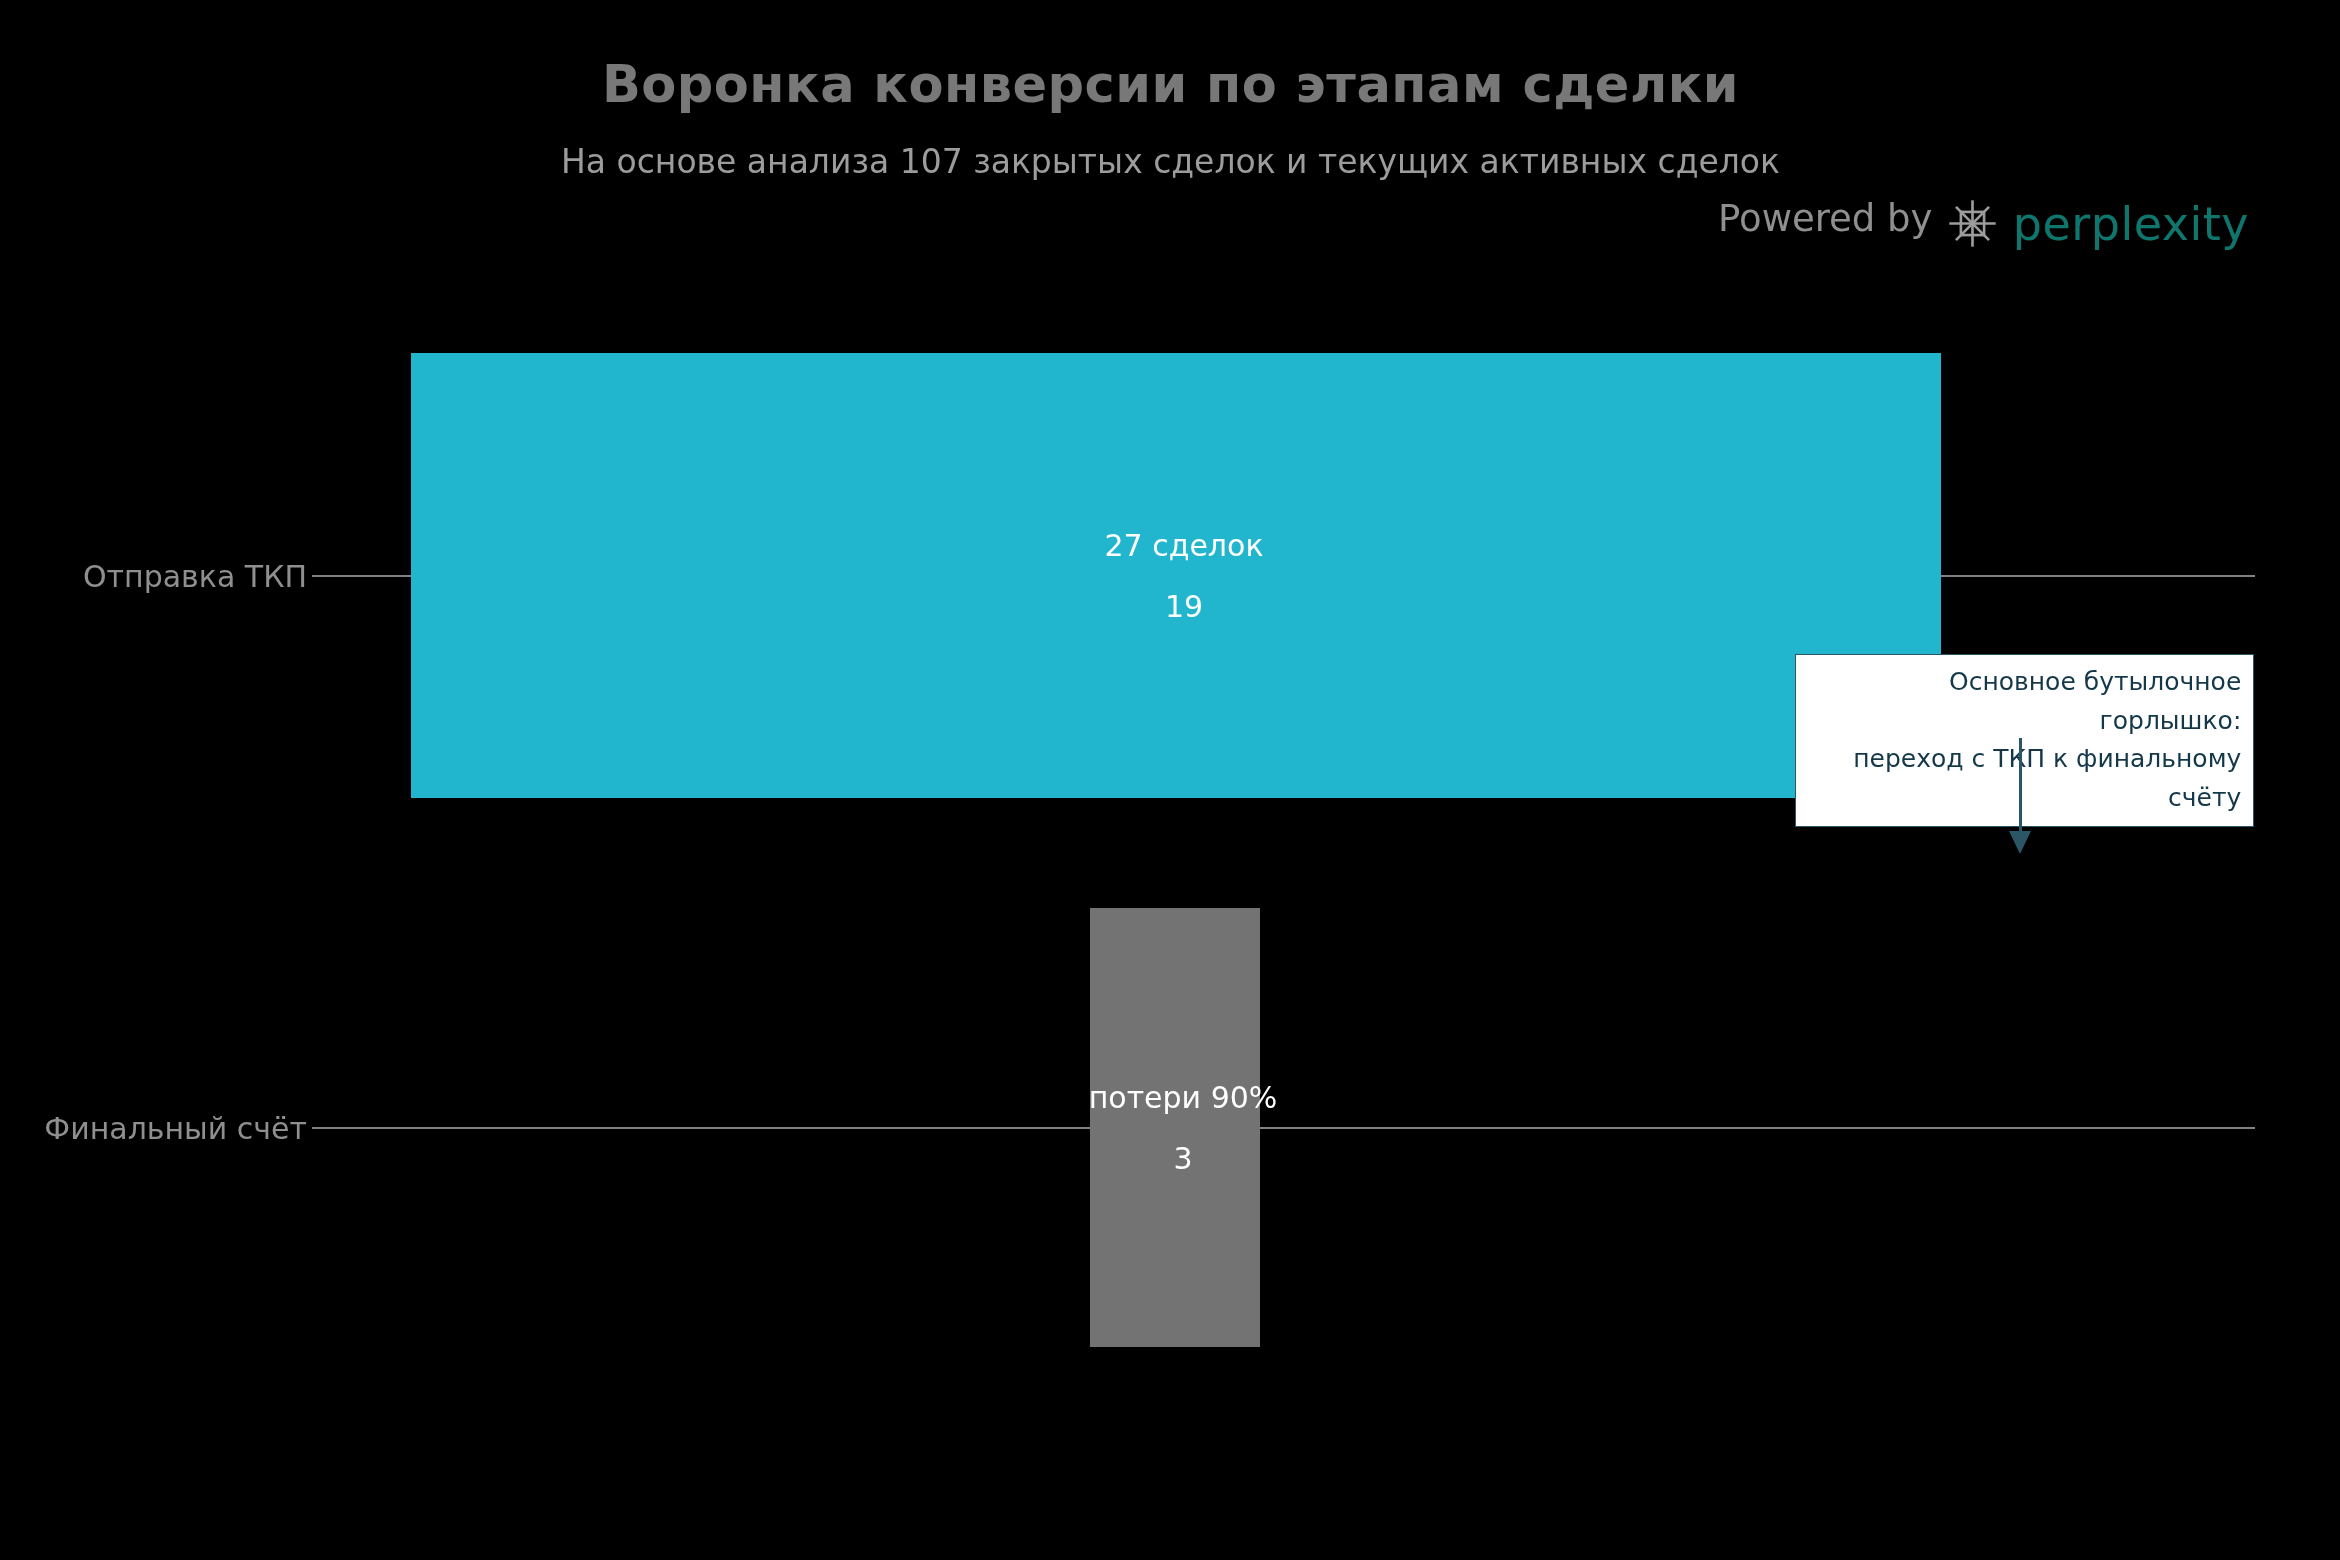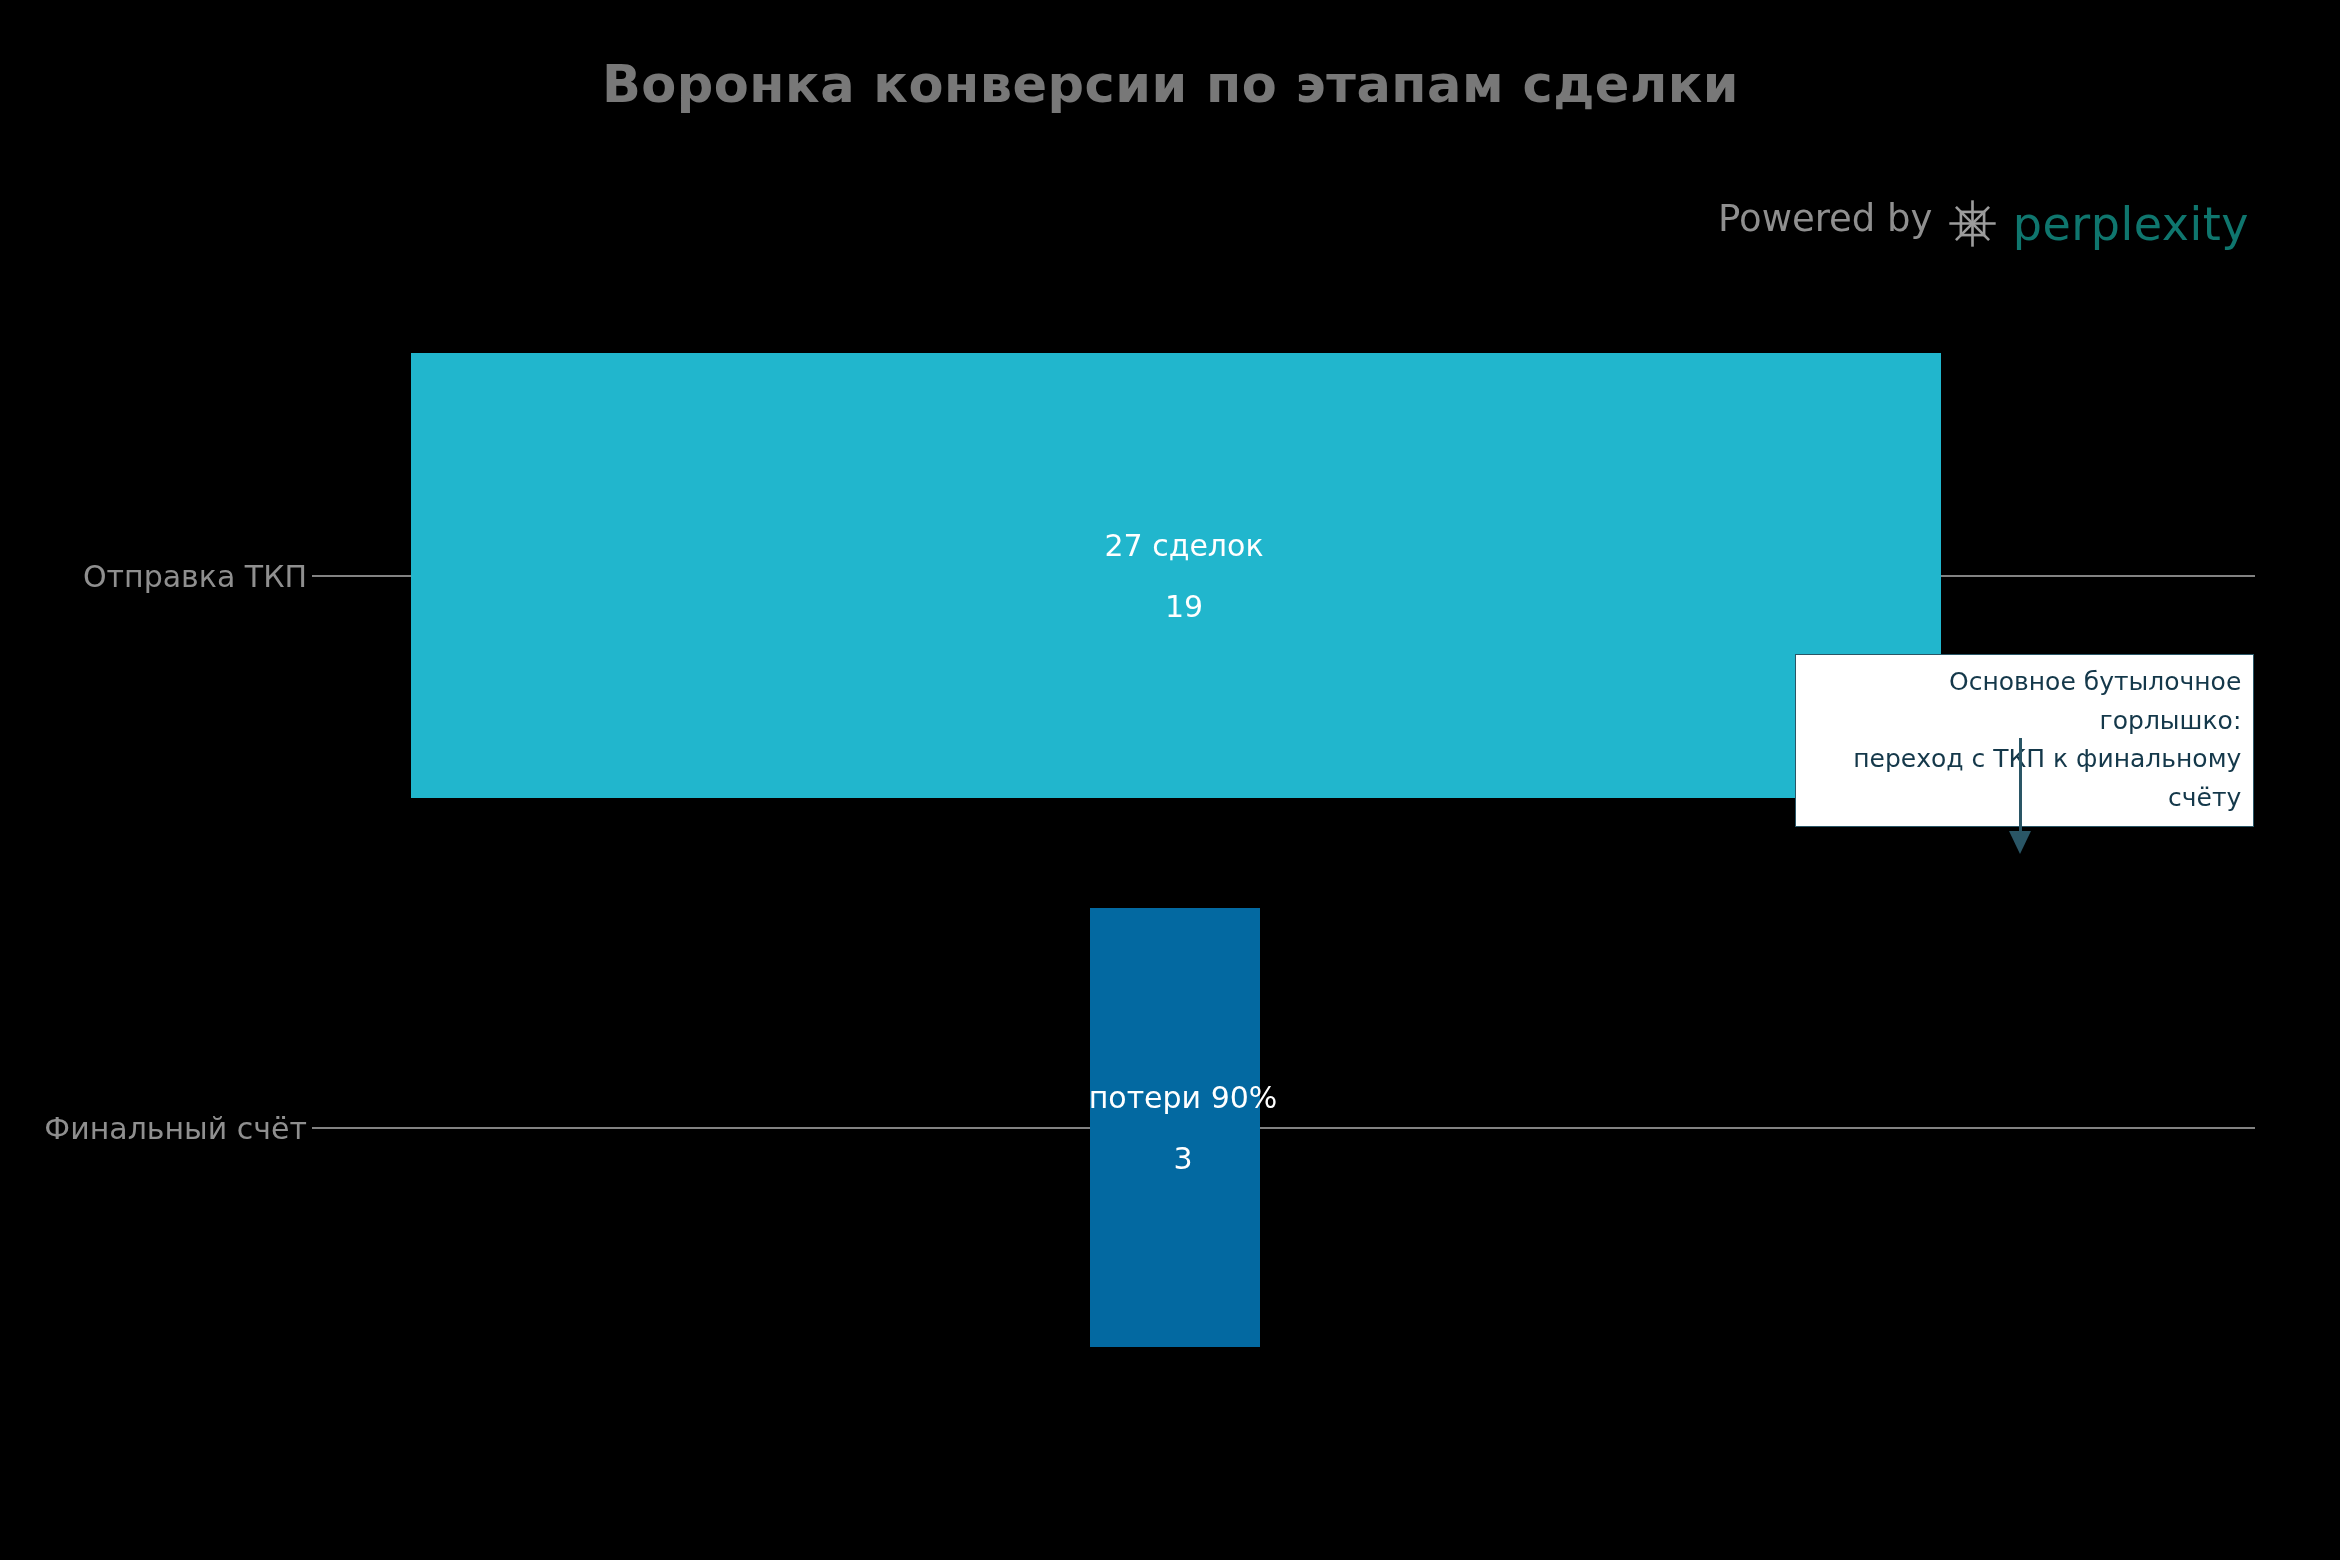--- a/index.html
+++ b/index.html
@@ -113,20 +113,21 @@
     border-right: 11.7px solid transparent;
     border-top: 23.4px solid var(--arrow-color, #2a5666);
   }
 </style>
 </head>
 <body>
 
 <div class="chart">
 
   <div class="title">Воронка конверсии по этапам сделки</div>
+  <div class="subtitle">На основе анализа 107 закрытых сделок и текущих активных сделок</div>
 
   <div class="powered">
     <span class="powered-by">Powered by</span>
     <svg class="pplx-logo" viewBox="0 0 32 32" aria-hidden="true">
       <g stroke="currentColor" fill="none" stroke-width="1.6">
         <path d="M16 2 V30"></path>
         <path d="M2 16 H30"></path>
         <path d="M6 6 L26 26"></path>
         <path d="M26 6 L6 26"></path>
         <rect x="9" y="9" width="14" height="14"></rect>
@@ -141,21 +142,21 @@
     <div class="bar" style="width: 1530px; left: 411px; background: rgb(33, 182, 205);">
       <div class="bar-line1">27 сделок</div>
       <div class="bar-line2">19</div>
     </div>
     <div class="guide guide-right" style="left: 1941px; width: 314px;"></div>
   </div>
 
   <div class="stage stage-1">
     <div class="stage-label">Финальный счёт</div>
     <div class="guide guide-left" style="left: 312px; width: 778px;"></div>
-    <div class="bar" style="width: 170px; left: 1090px; background: #0369a1;">
+    <div class="bar" style="width: 170px; left: 1090px; background: #737373;">
       <div class="bar-line1">потери 90%</div>
       <div class="bar-line2">3</div>
     </div>
     <div class="guide guide-right" style="left: 1260px; width: 995px;"></div>
   </div>
 
   <div class="annotation">
     <div>Основное бутылочное горлышко:</div>
     <div>переход с ТКП к финальному счёту</div>
   </div>

